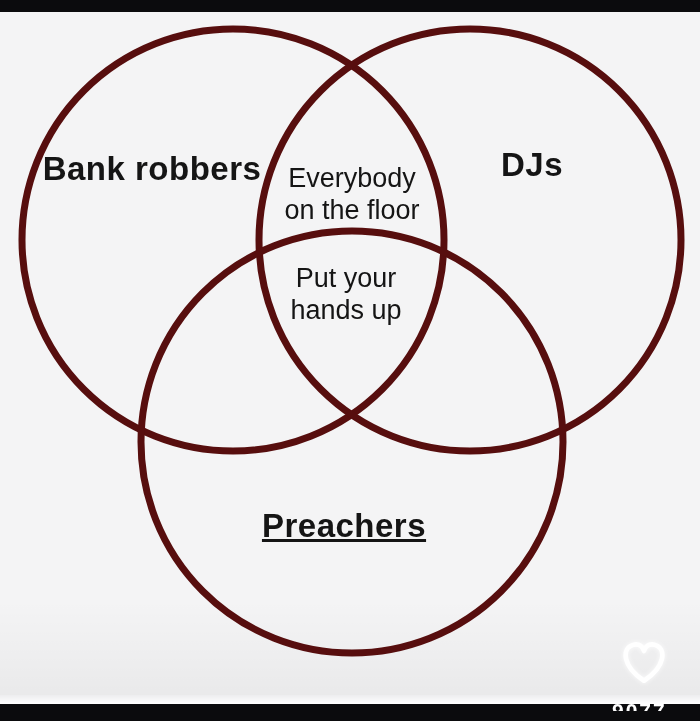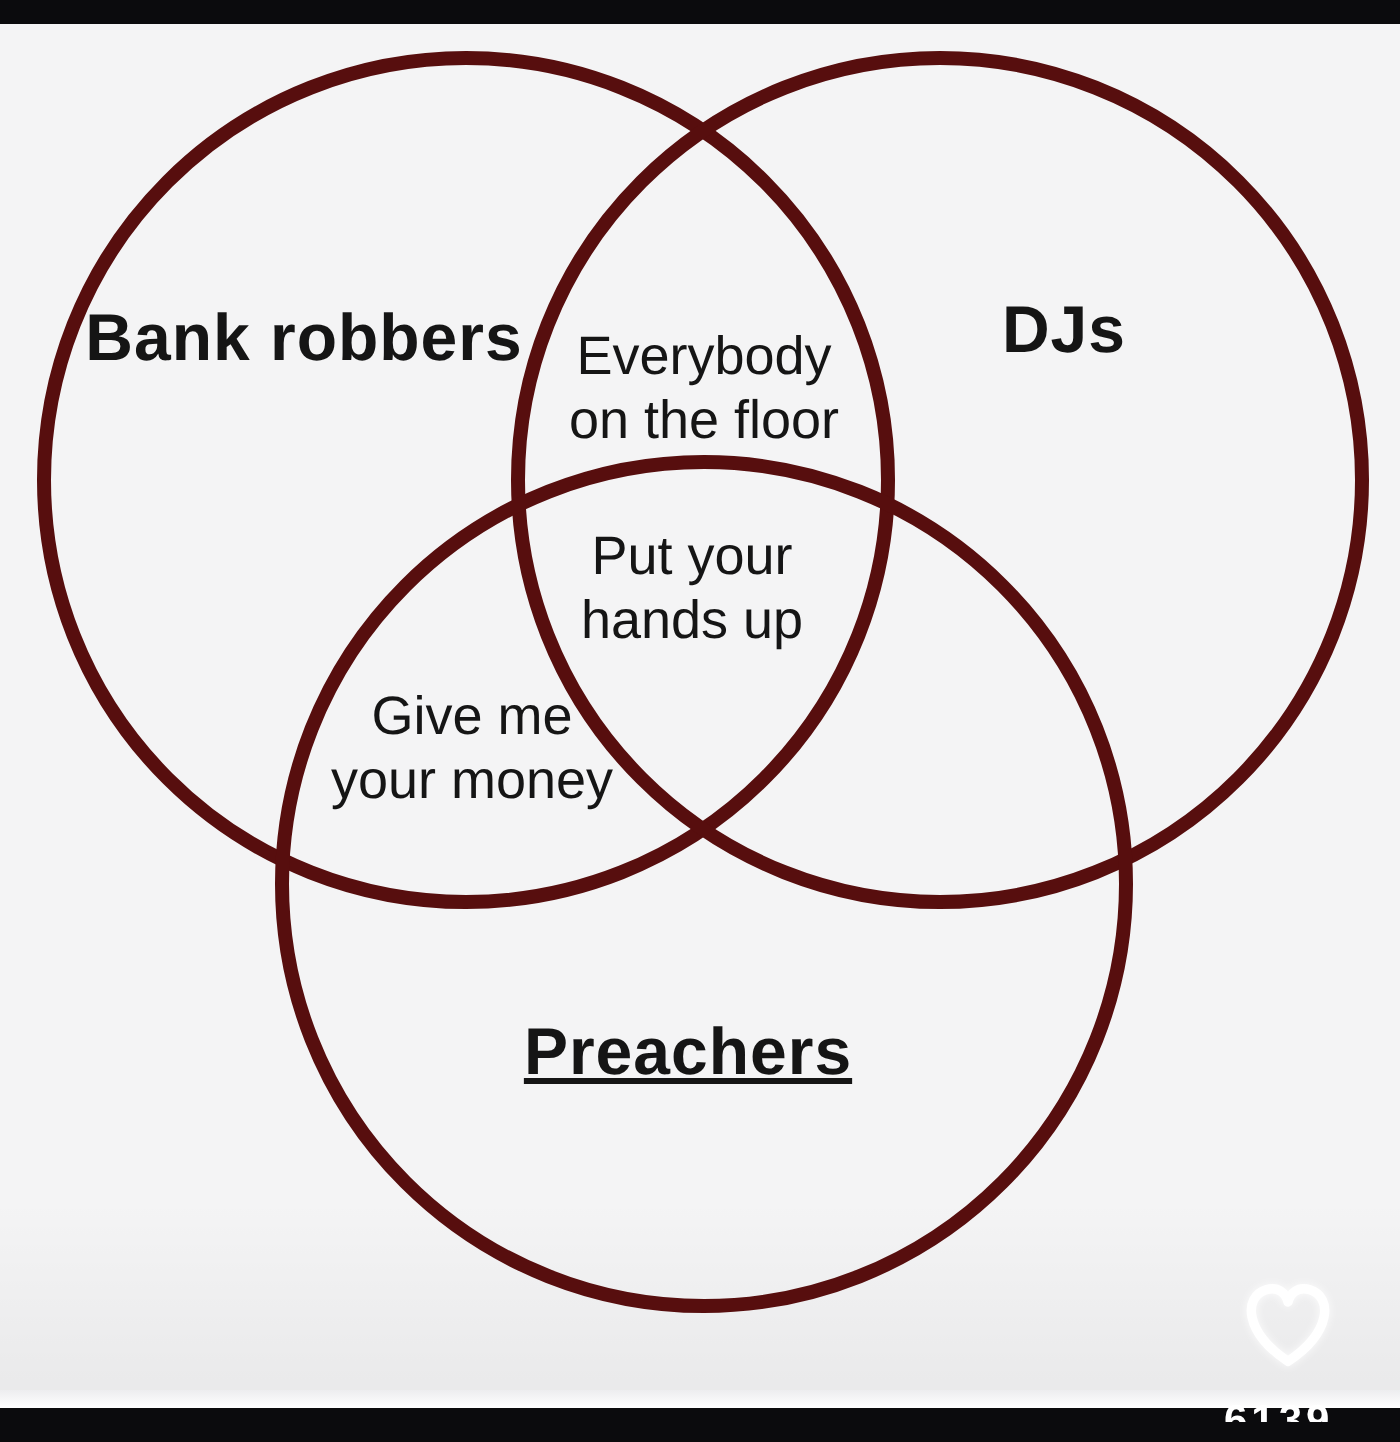--- a/index.html
+++ b/index.html
@@ -77,30 +77,26 @@
   <div class="label zone-label" style="left:352px;top:194px;">
     <div>Everybody</div>
     <div>on the floor</div>
   </div>
 
   <div class="label zone-label" style="left:346px;top:294px;">
     <div>Put your</div>
     <div>hands up</div>
   </div>
 
-  <div class="label zone-label" style="left:236px;top:374px;">
-    <div>Give me</div>
-    <div>your money</div>
-  </div>
 
 
   <button class="heart-btn">
     <svg width="50" height="48" viewBox="0 0 48 46">
       <path d="M24 40 C 3 26 2.5 9 13.5 5.6 C 19.5 3.8 23 7.5 24 11.5 C 25 7.5 28.5 3.8 34.5 5.6 C 45.5 9 45 26 24 40 Z" fill="none" stroke="#ffffff" stroke-width="4.5" stroke-linejoin="round" stroke-linecap="round"></path>
     </svg>
   </button>
 
-  <div class="like-count">6139</div>
+  <div class="like-count">9077</div>
 
   <div class="bottom-light-line"></div>
   <div class="bottom-bar"></div>
 
 </div>
 
 </body></html>

